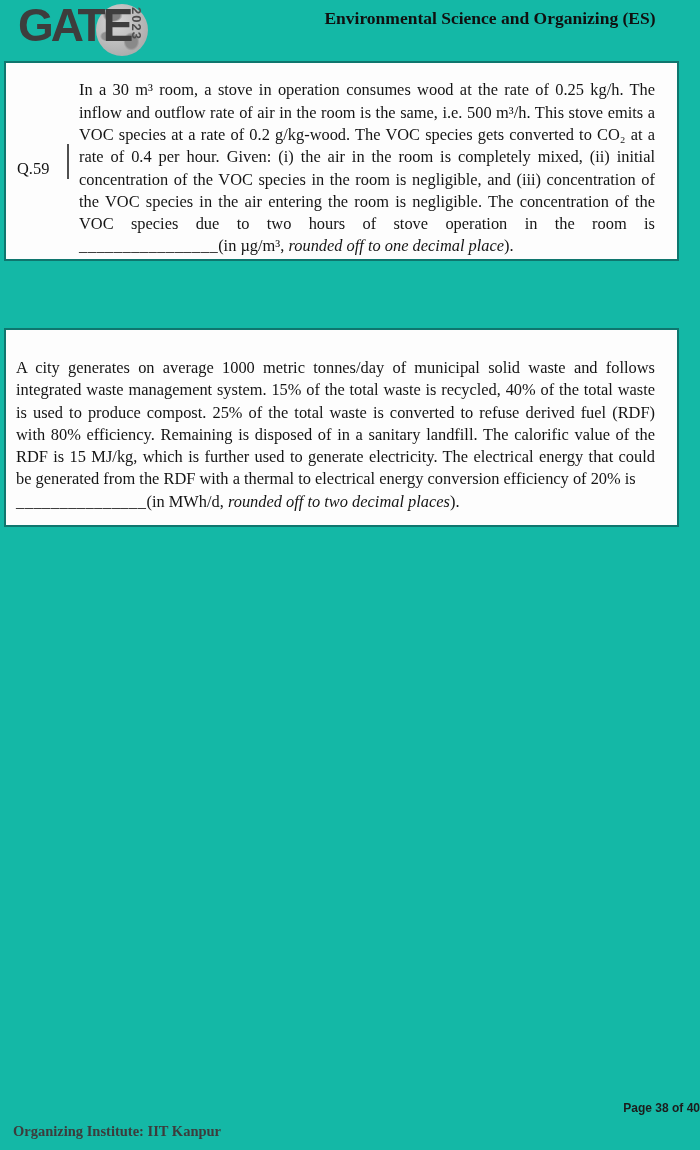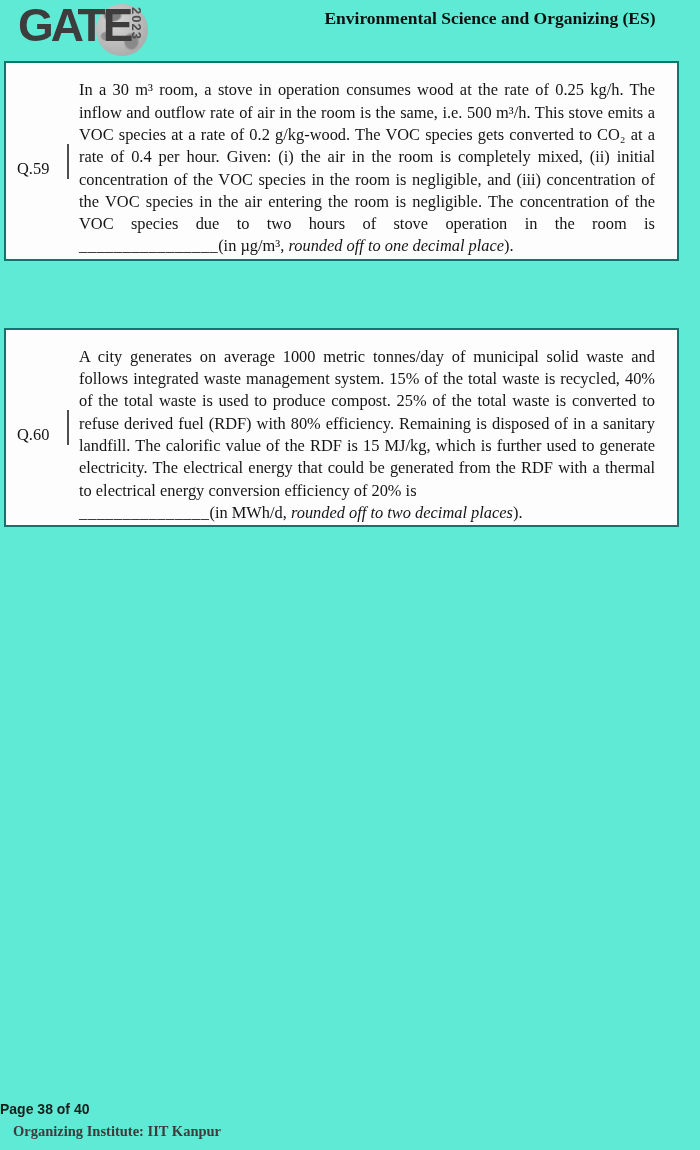--- a/index.html
+++ b/index.html
@@ -5,21 +5,21 @@
   * { margin: 0; padding: 0; box-sizing: border-box; }
   html, body { width: 700px; height: 1150px; }
   body {
     font-family: "Liberation Serif", serif;
     background: #ffffff;
   }
   .page {
     position: relative;
     width: 700px;
     height: 1150px;
-    background: #5eead4;
+    background: #14b8a6;
     color: #161616;
     overflow: hidden;
   }
 
   
   .logo {
     position: absolute;
     left: 18px;
     top: 3px;
     width: 150px;
@@ -105,24 +105,24 @@
   }
   .seg-italic { font-style: italic; }
   .seg-blank { letter-spacing: 0.5px; }
 
   
   .page-number {
     position: absolute;
     left: 0;
     top: 1101px;
     width: 100%;
-    text-align: left;
+    text-align: right;
     font-family: "Liberation Sans", sans-serif;
     font-weight: bold;
-    font-size: 14px;
+    font-size: 12px;
     color: #1c1c1c;
   }
   .institute {
     position: absolute;
     left: 13px;
     top: 1123px;
     font-family: Liberation Serif, serif;
     font-weight: bold;
     font-size: 14.5px;
     color: #3c3c3c;
@@ -141,21 +141,20 @@
     </div>
     <h1 class="paper-title">Environmental Science and Organizing (ES)</h1>
   </header>
 
   <section class="qbox qbox-59">
     <div class="qnum">Q.59</div>
     <div class="qtext"><span>In a 30 m³ room, a stove in operation consumes wood at the rate of 0.25 kg/h. The inflow and outflow rate of air in the room is the same, i.e. 500 m³/h. This stove emits a VOC species at a rate of 0.2 g/kg-wood. The VOC species gets converted to CO₂ at a rate of 0.4 per hour. Given: (i) the air in the room is completely mixed, (ii) initial concentration of the VOC species in the room is negligible, and (iii) concentration of the VOC species in the air entering the room is negligible. The concentration of the VOC species due to two hours of stove operation in the room is </span><span class="seg-blank">________________</span><span>(in µg/m³, </span><span class="seg-italic">rounded off to one decimal place</span><span>).</span></div>
   </section>
 
   <section class="qbox qbox-60">
-    <div class="qnum">Q.60</div>
     <div class="qtext"><span>A city generates on average 1000 metric tonnes/day of municipal solid waste and follows integrated waste management system. 15% of the total waste is recycled, 40% of the total waste is used to produce compost. 25% of the total waste is converted to refuse derived fuel (RDF) with 80% efficiency. Remaining is disposed of in a sanitary landfill. The calorific value of the RDF is 15 MJ/kg, which is further used to generate electricity. The electrical energy that could be generated from the RDF with a thermal to electrical energy conversion efficiency of 20% is</span><br><span class="seg-blank">_______________</span><span>(in MWh/d, </span><span class="seg-italic">rounded off to two decimal places</span><span>).</span></div>
   </section>
 
   <footer>
     <div class="page-number">Page 38 of 40</div>
     <div class="institute">Organizing Institute: IIT Kanpur</div>
   </footer>
 
 </div>
 

